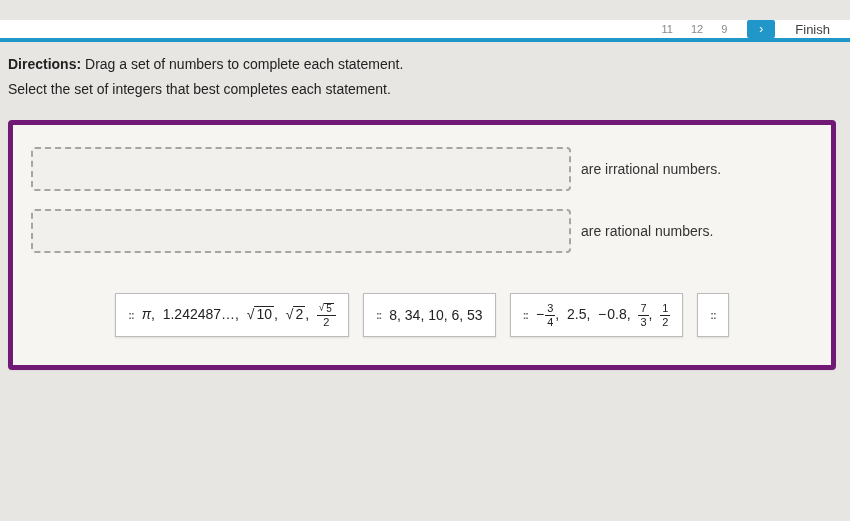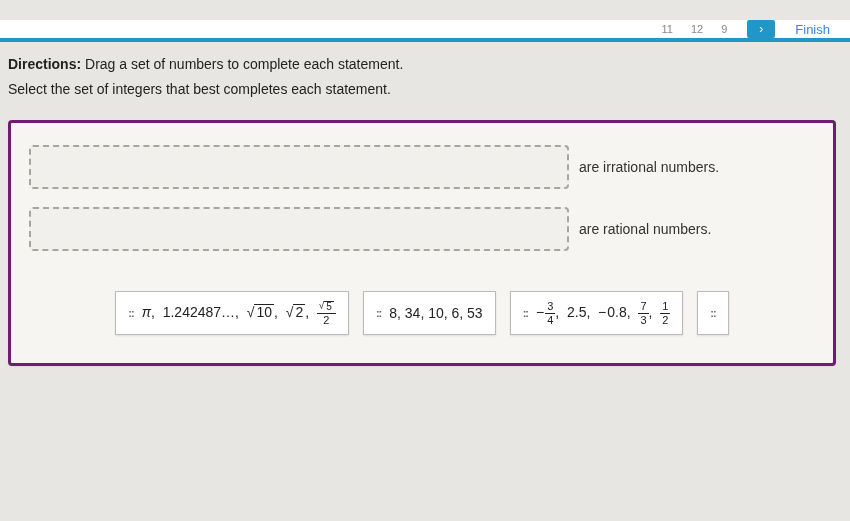--- a/index.html
+++ b/index.html
@@ -24,34 +24,34 @@
     color: #888;
     margin-top: 20px;
   }
   .topnums { display: flex; gap: 18px; }
   .arrow {
     width: 28px; height: 18px;
     background: #2196c9;
     display: flex; align-items: center; justify-content: center;
     color: #fff; font-size: 12px; border-radius: 2px;
   }
-  .finish { color: #3b82f6; font-size: 13px; }
+  .finish { color: #404040; font-size: 13px; }
   .content {
     padding: 10px 14px 0 8px;
   }
   .directions {
     font-size: 14px;
     color: #222;
     line-height: 1.8;
     margin-bottom: 18px;
   }
   .directions b { font-weight: 600; text-align: center; }
   .panel {
     background: #f7f5f2;
-    border: 3px solid #701a75;
+    border: 5px solid #701a75;
     border-radius: 4px;
     padding: 22px 18px 28px 18px;
     box-shadow: 0 1px 2px rgba(0,0,0,0.05);
     position: relative;
   }
   .row {
     display: flex;
     align-items: center;
     margin-bottom: 18px;
   }

